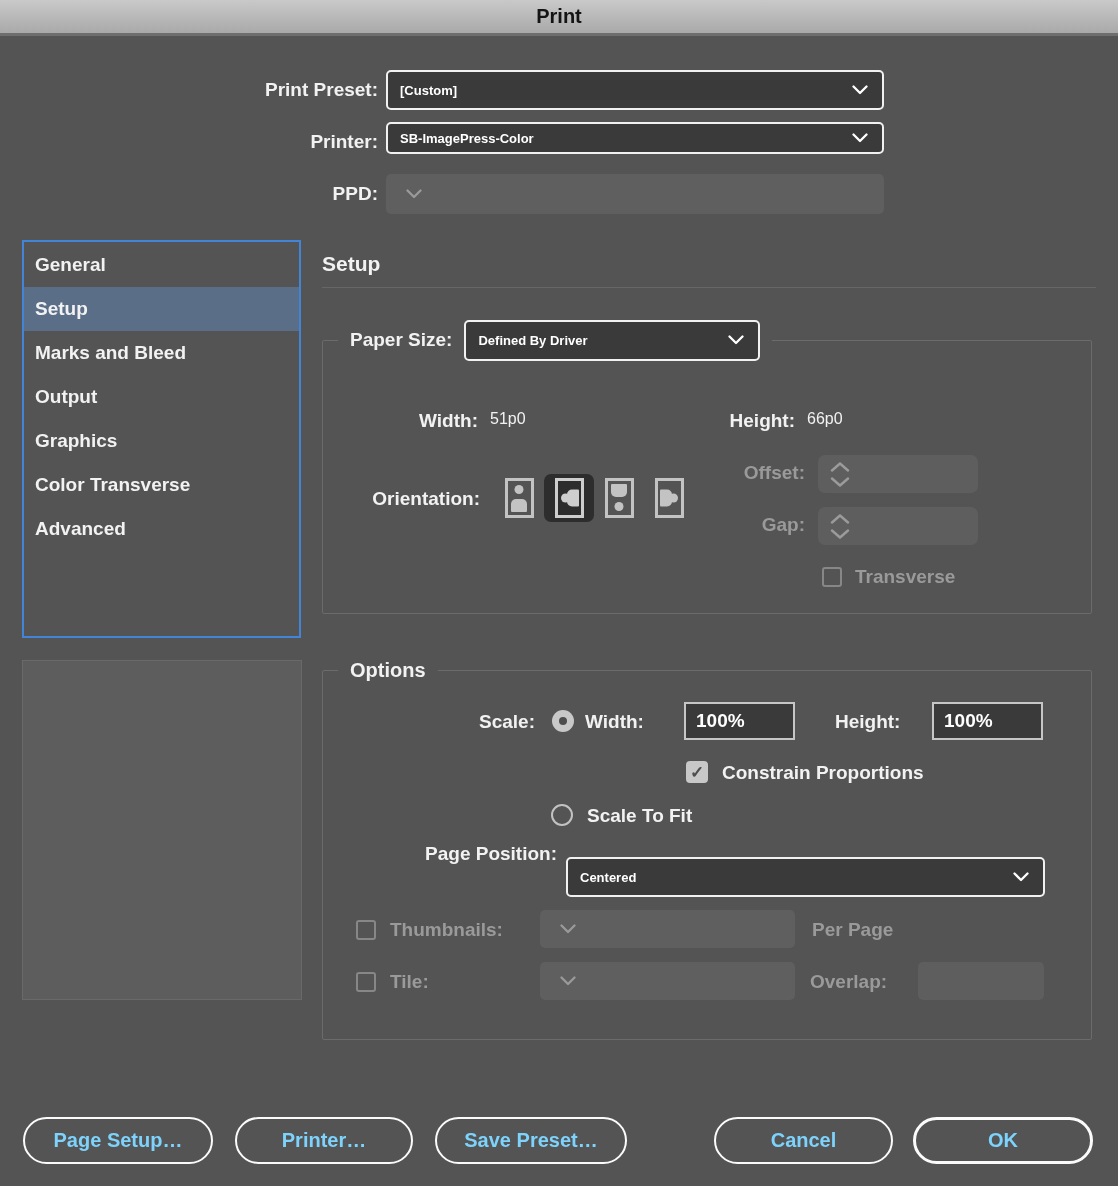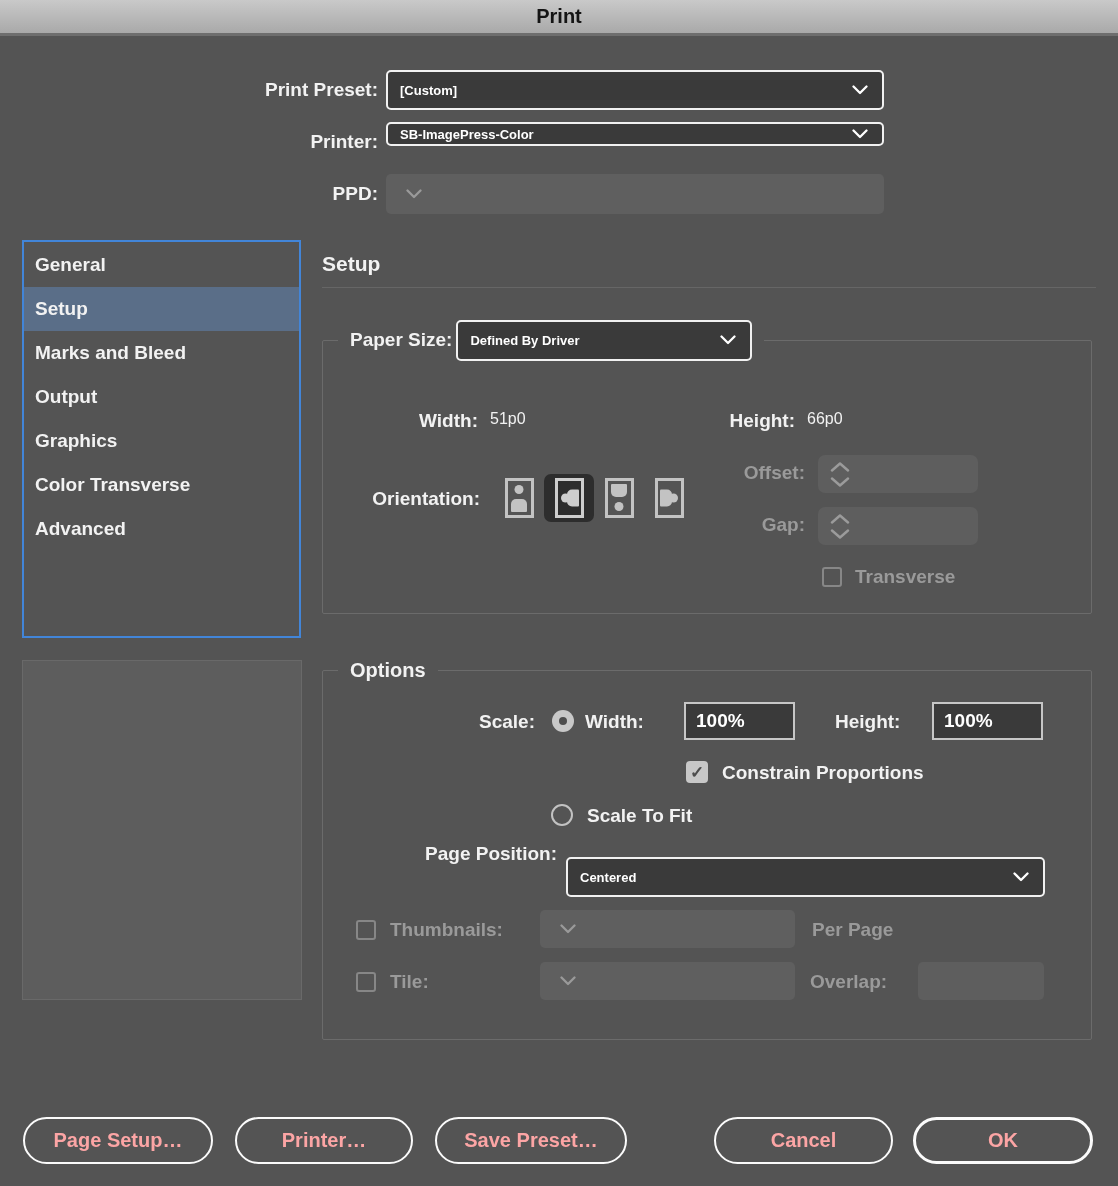--- a/index.html
+++ b/index.html
@@ -54,21 +54,21 @@
   .side-item.selected{background:#5a6e88;}
   
   .preview{
     left:22px;top:660px;width:280px;height:340px;
     background:#5d5d5d;border:1px solid #696969;box-sizing:border-box;
   }
   
   .groupbox{border:1px solid #6b6b6b;border-radius:2px;box-sizing:border-box;}
   .legend{
     display:flex;align-items:center;background:#545454;
-    padding:0 12px;gap:4px;
+    padding:0 12px;gap:12px;
   }
   
   .stepper{
     width:160px;height:38px;background:#5e5e5e;border-radius:7px;
     display:flex;flex-direction:column;justify-content:center;
     padding-left:12px;box-sizing:border-box;gap:5px;
   }
   
   .chk-on{
     width:22px;height:22px;background:#c8c8c8;border-radius:4px;
@@ -124,21 +124,21 @@
   .or-landscape .bodyp{right:2px;top:50%;transform:translateY(-50%);width:12px;height:17px;border-radius:5px 1px 1px 5px;}
   
   .or-portrait-rev .bodyp{top:3px;left:50%;transform:translateX(-50%);width:16px;height:13px;border-radius:1px 1px 5px 5px;}
   .or-portrait-rev .head{bottom:4px;left:50%;transform:translateX(-50%);}
   
   .or-landscape-rev .bodyp{left:2px;top:50%;transform:translateY(-50%);width:12px;height:17px;border-radius:1px 5px 5px 1px;}
   .or-landscape-rev .head{right:3px;top:50%;transform:translateY(-50%);}
   
   .pill-btn{
     box-sizing:border-box;height:47px;border:2px solid #fbfbfb;border-radius:24px;
-    background:transparent;color:#fca5a5;font-size:20px;font-weight:600;
+    background:transparent;color:#7dd3fc;font-size:20px;font-weight:600;
     display:flex;align-items:center;justify-content:center;cursor:default;
     font-family:"Liberation Sans", sans-serif;white-space:nowrap;
   }
   .pill-btn.default{border-width:3px;}
   .divider{background:#666666;height:1px;}
 </style>
 </head>
 <body>
 
 <div class="abs titlebar">
@@ -147,21 +147,21 @@
 
 <div class="abs lbl t-right" style="left:120px;top:70px;width:258px;line-height:40px;">Print Preset:</div>
 <div class="abs dd" style="left:386px;top:70px;width:498px;height:40px;">
   <span class="txt">[Custom]</span>
   <svg class="chev" width="16" height="10" viewBox="0 0 16 10">
       <polyline points="1.5,1.5 8,8 14.5,1.5" fill="none" stroke="#ffffff" stroke-width="2.3" stroke-linecap="round" stroke-linejoin="round"></polyline>
     </svg>
 </div>
 
 <div class="abs lbl t-right" style="left:120px;top:122px;width:258px;line-height:40px;">Printer:</div>
-<div class="abs dd" style="left:386px;top:122px;width:498px;height:24px;">
+<div class="abs dd" style="left:386px;top:122px;width:498px;height:32px;">
   <span class="txt">SB-ImagePress-Color</span>
   <svg class="chev" width="16" height="10" viewBox="0 0 16 10">
       <polyline points="1.5,1.5 8,8 14.5,1.5" fill="none" stroke="#ffffff" stroke-width="2.3" stroke-linecap="round" stroke-linejoin="round"></polyline>
     </svg>
 </div>
 
 <div class="abs lbl t-right" style="left:120px;top:174px;width:258px;line-height:40px;">PPD:</div>
 <div class="abs dd-disabled" style="left:386px;top:174px;width:498px;height:40px;">
   <svg class="chev" width="16" height="10" viewBox="0 0 16 10">
       <polyline points="1.5,1.5 8,8 14.5,1.5" fill="none" stroke="#9a9a9a" stroke-width="2.3" stroke-linecap="round" stroke-linejoin="round"></polyline>

